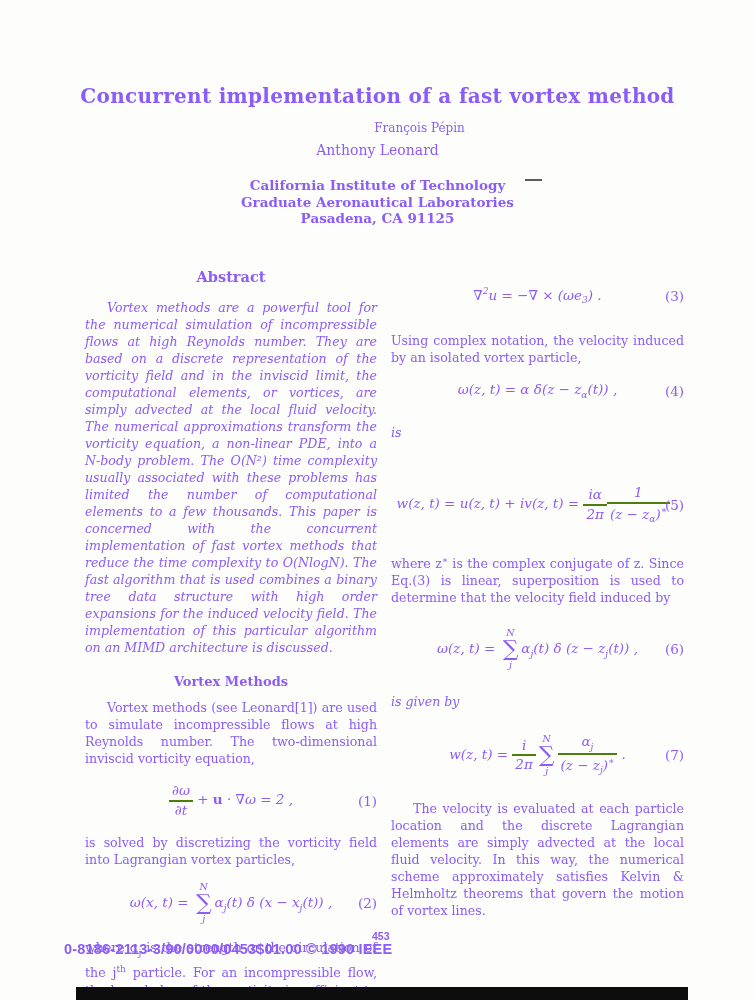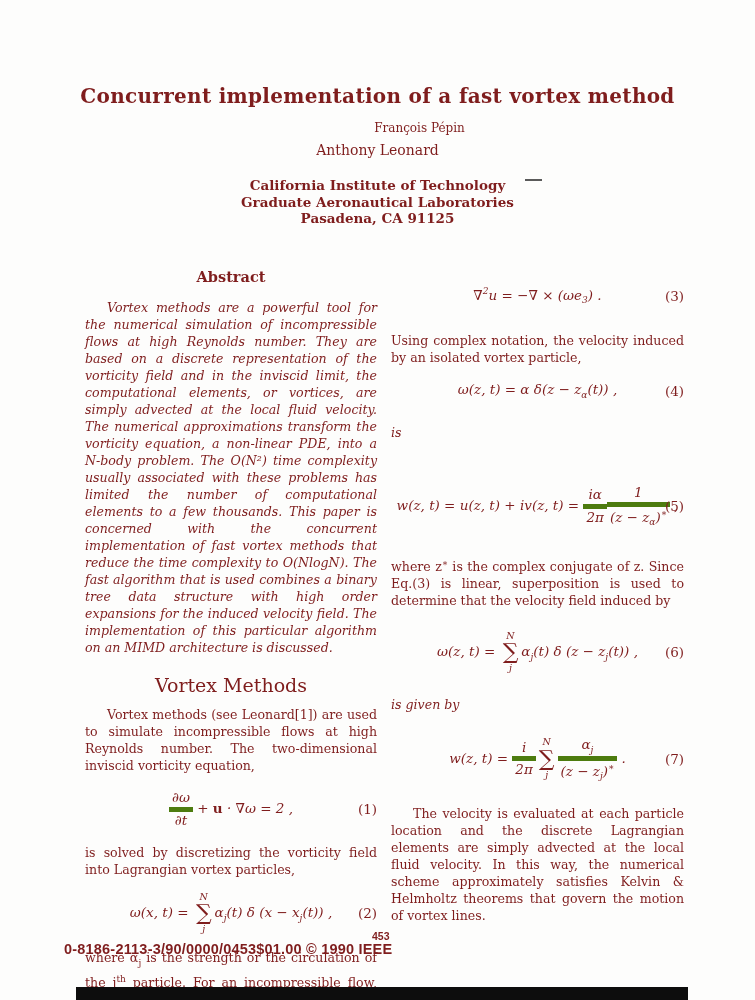--- a/index.html
+++ b/index.html
@@ -1,38 +1,38 @@
 <!DOCTYPE html>
 <html><head>
 <meta charset="utf-8">
 <style>
   html,body{margin:0;padding:0;background:#ffffff;}
   .page{position:relative;width:755px;height:1000px;background:#fdfdfc;
-        font-family:"DejaVu Serif","Liberation Serif",serif;color:#7f1d1d;overflow:hidden;}
+        font-family:"DejaVu Serif","Liberation Serif",serif;color:#8b5cf6;overflow:hidden;}
   
   .title{position:absolute;left:0;top:84px;width:755px;text-align:center;
          font-size:20px;font-weight:bold;letter-spacing:.3px;}
   .author1{position:absolute;left:0;top:121px;width:755px;text-align:center;font-size:12px;margin-left:42px;}
   .author2{position:absolute;left:0;top:142px;width:755px;text-align:center;font-size:14px;}
   .affil{position:absolute;left:0;top:177px;width:755px;text-align:center;
          font-size:13.5px;font-weight:bold;line-height:16.5px;}
   
   .col-left{position:absolute;left:85px;top:268px;width:292px;}
   .col-right{position:absolute;left:391px;top:280px;width:293px;}
   p{margin:0;font-size:12.6px;line-height:17px;text-align:justify;}
   .indent{text-indent:22px;}
   .abstract{font-style:italic;}
   .heading{font-size:14.5px;font-weight:bold;text-align:center;margin:0 0 14px 0;}
-  .heading2{font-size:19px;font-weight:normal;text-align:center;margin:18px 0 10px 0;}
+  .heading2{font-size:13px;font-weight:bold;text-align:center;margin:18px 0 10px 0;}
   .plainline{text-align:left;font-style:italic;}
   
   .eq{position:relative;font-style:italic;font-size:13.5px;text-align:center;line-height:1.2;}
   .eq .tag{position:absolute;right:0;top:50%;transform:translateY(-50%);font-style:normal;}
   .frac{display:inline-block;vertical-align:middle;text-align:center;line-height:1.15;}
-  .frac .fn{display:block;border-bottom:5px solid #4d7c0f;padding:0 3px 1px;}
+  .frac .fn{display:block;border-bottom:2px solid #4d7c0f;padding:0 3px 1px;}
   .frac .fd{display:block;padding:1px 3px 0;}
   .sum{display:inline-flex;flex-direction:column;align-items:center;vertical-align:middle;margin:0 3px;}
   .sum .st{font-size:9.5px;line-height:1.1;}
   .sum .sg{font-size:22px;line-height:1;font-style:normal;}
   .sum .sb{font-size:9.5px;line-height:1.1;}
   sub,sup{font-size:9px;}
   .vec{font-weight:bold;font-style:normal;}
   
   .m-eq1{margin:16px 0 16px;}
   .m-p2l{margin-top:0;}

